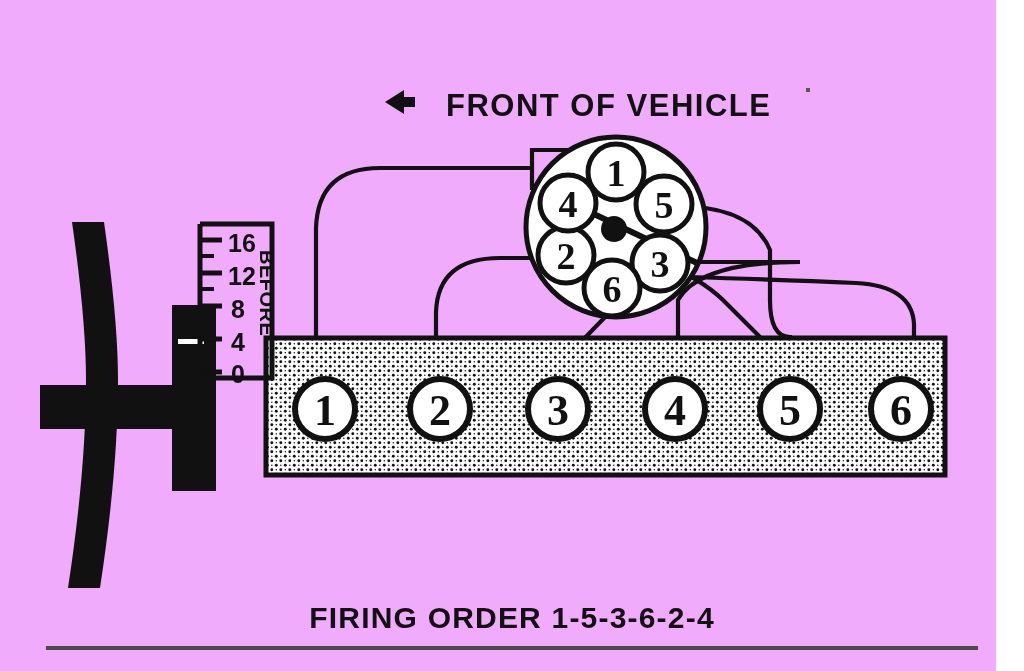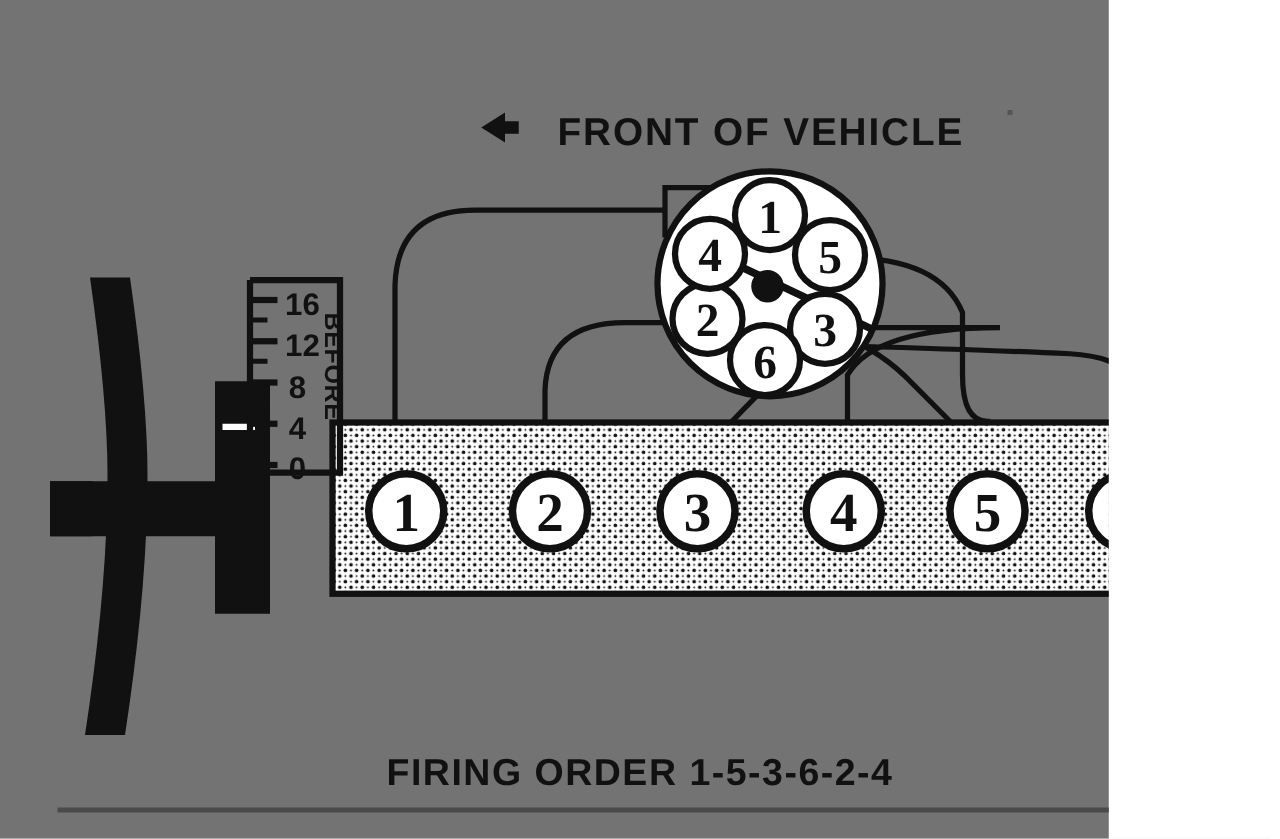--- a/index.html
+++ b/index.html
@@ -6,23 +6,23 @@
   html, body {
     margin: 0;
     padding: 0;
     background: #ffffff;
   }
   body {
     font-family: "Liberation Sans", sans-serif;
   }
   #stage {
     position: relative;
-    width: 887px;
+    width: 996px;
     height: 671px;
-    background: #737373;
+    background: #f0abfc;
     overflow: hidden;
   }
   #diagram-svg {
     position: absolute;
     left: 0;
     top: 0;
     width: 1024px;
     height: 671px;
     display: block;
   }

